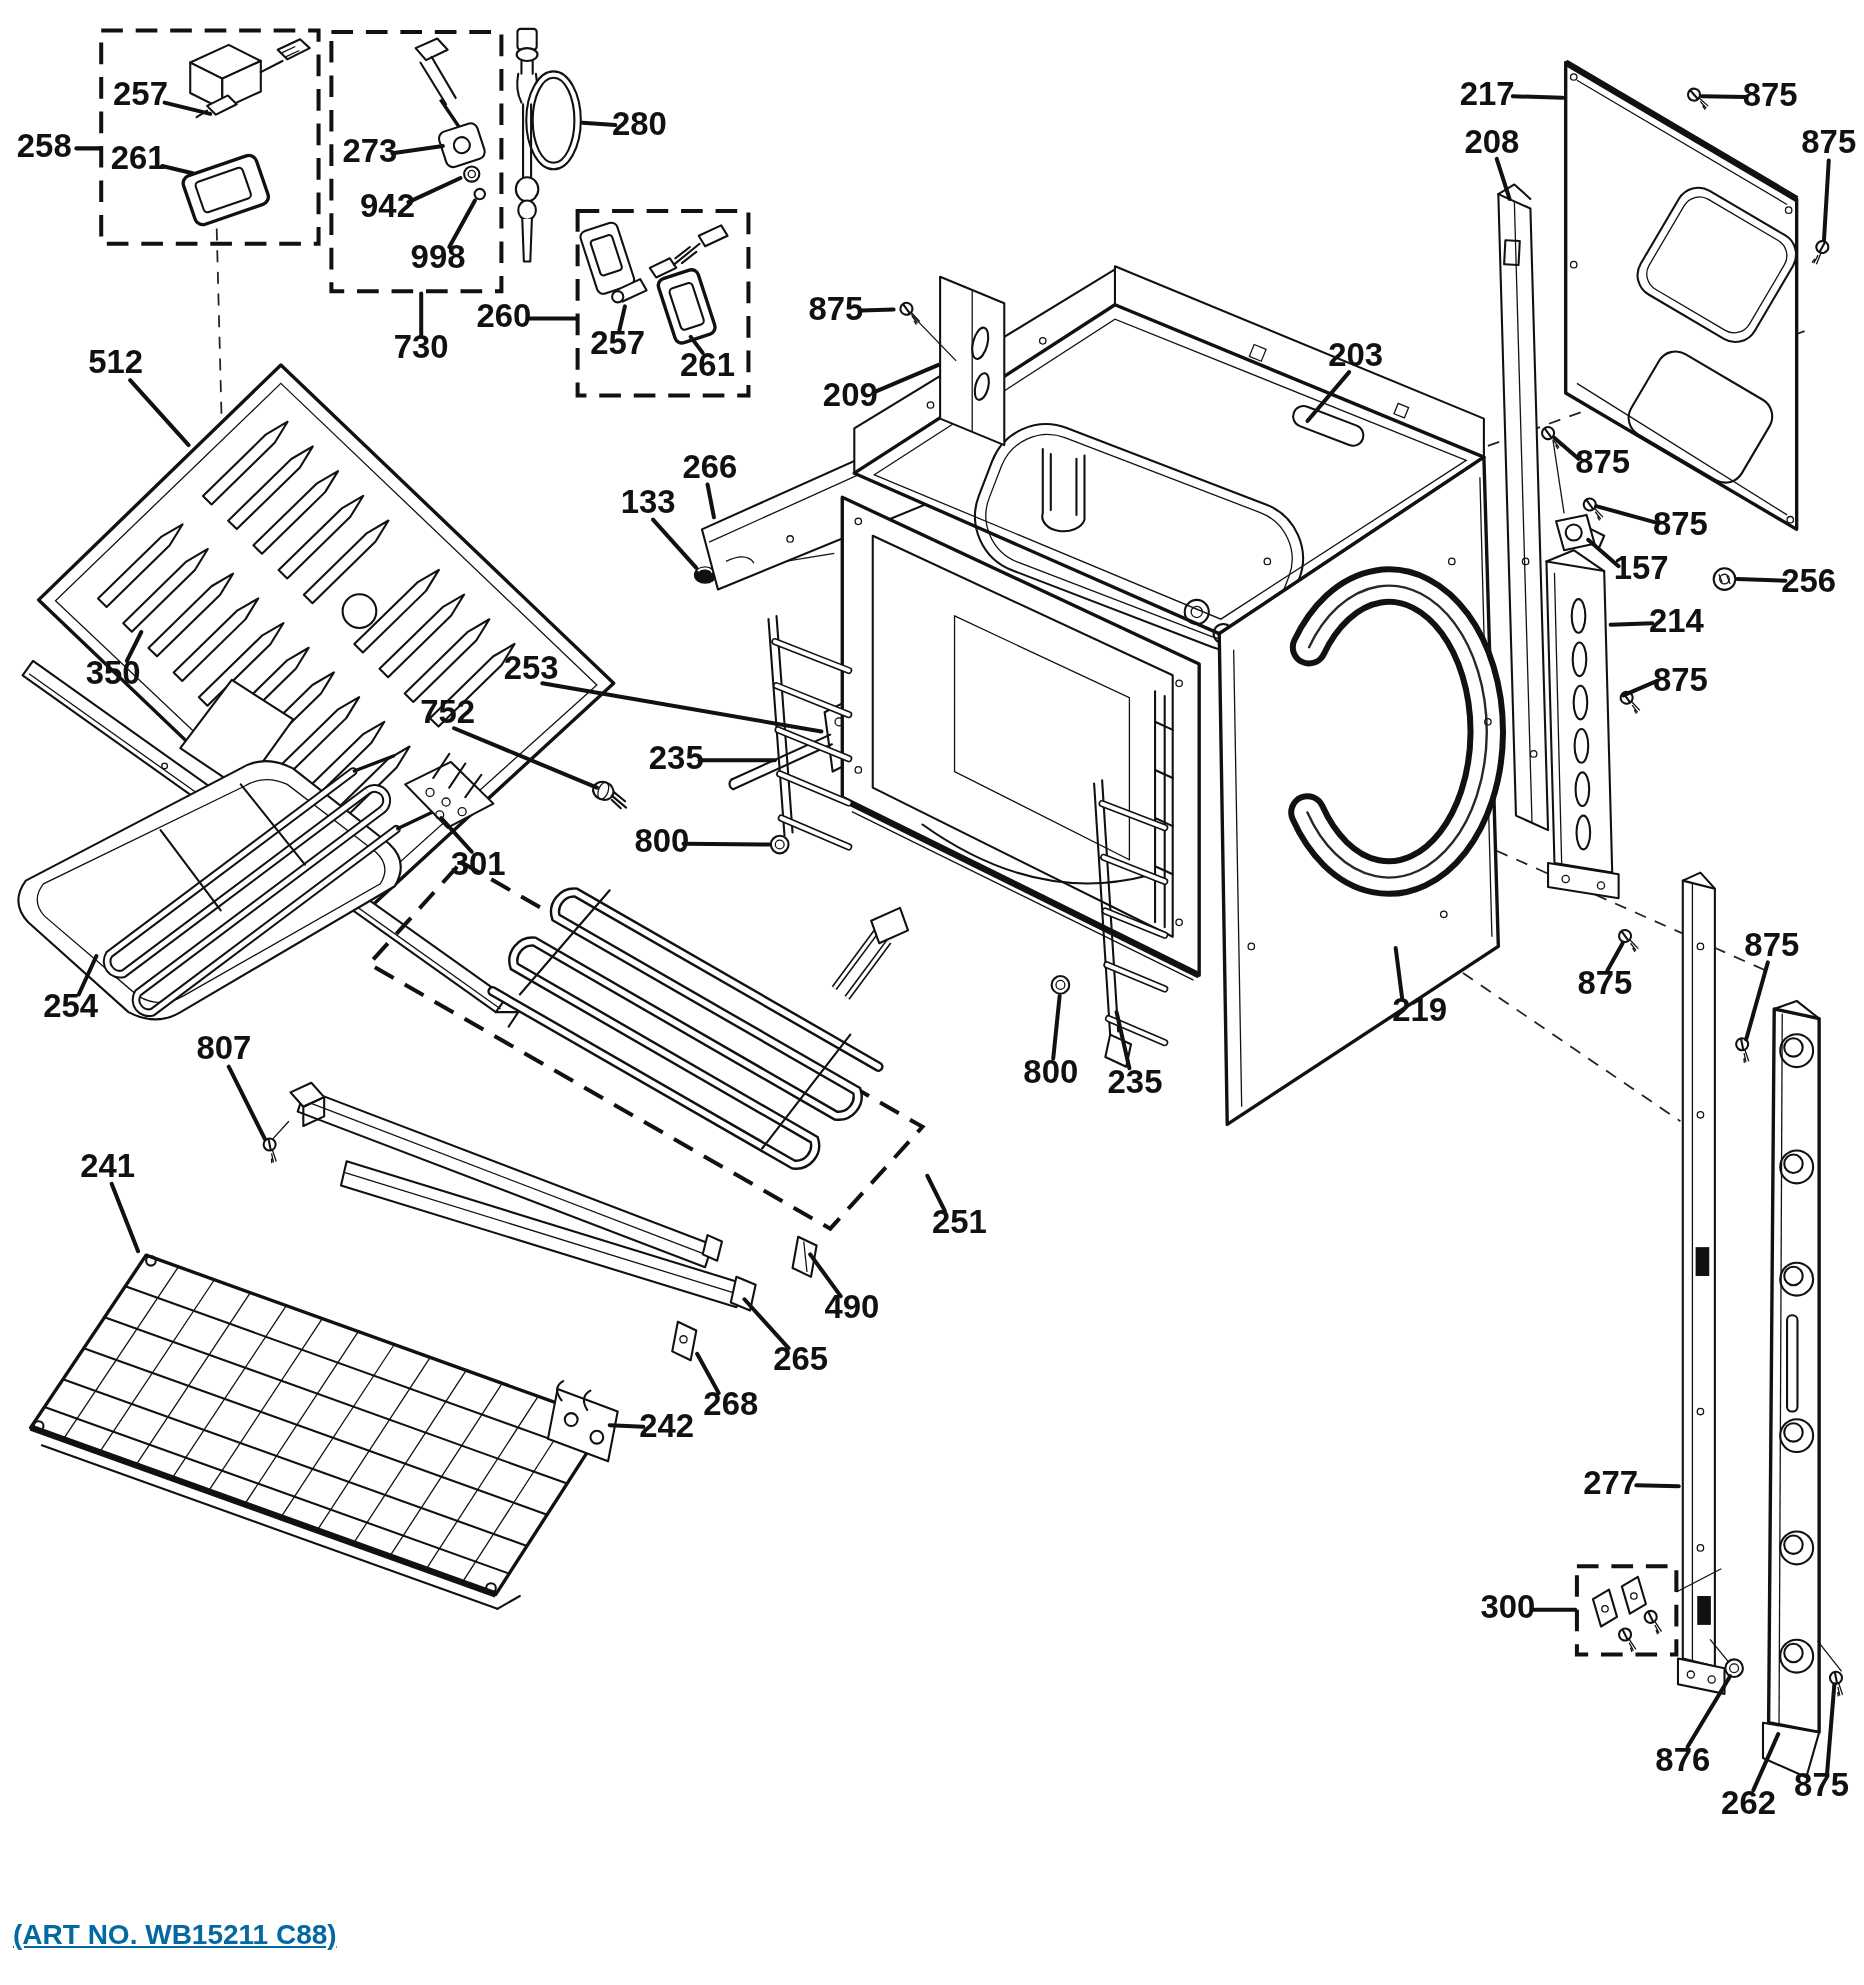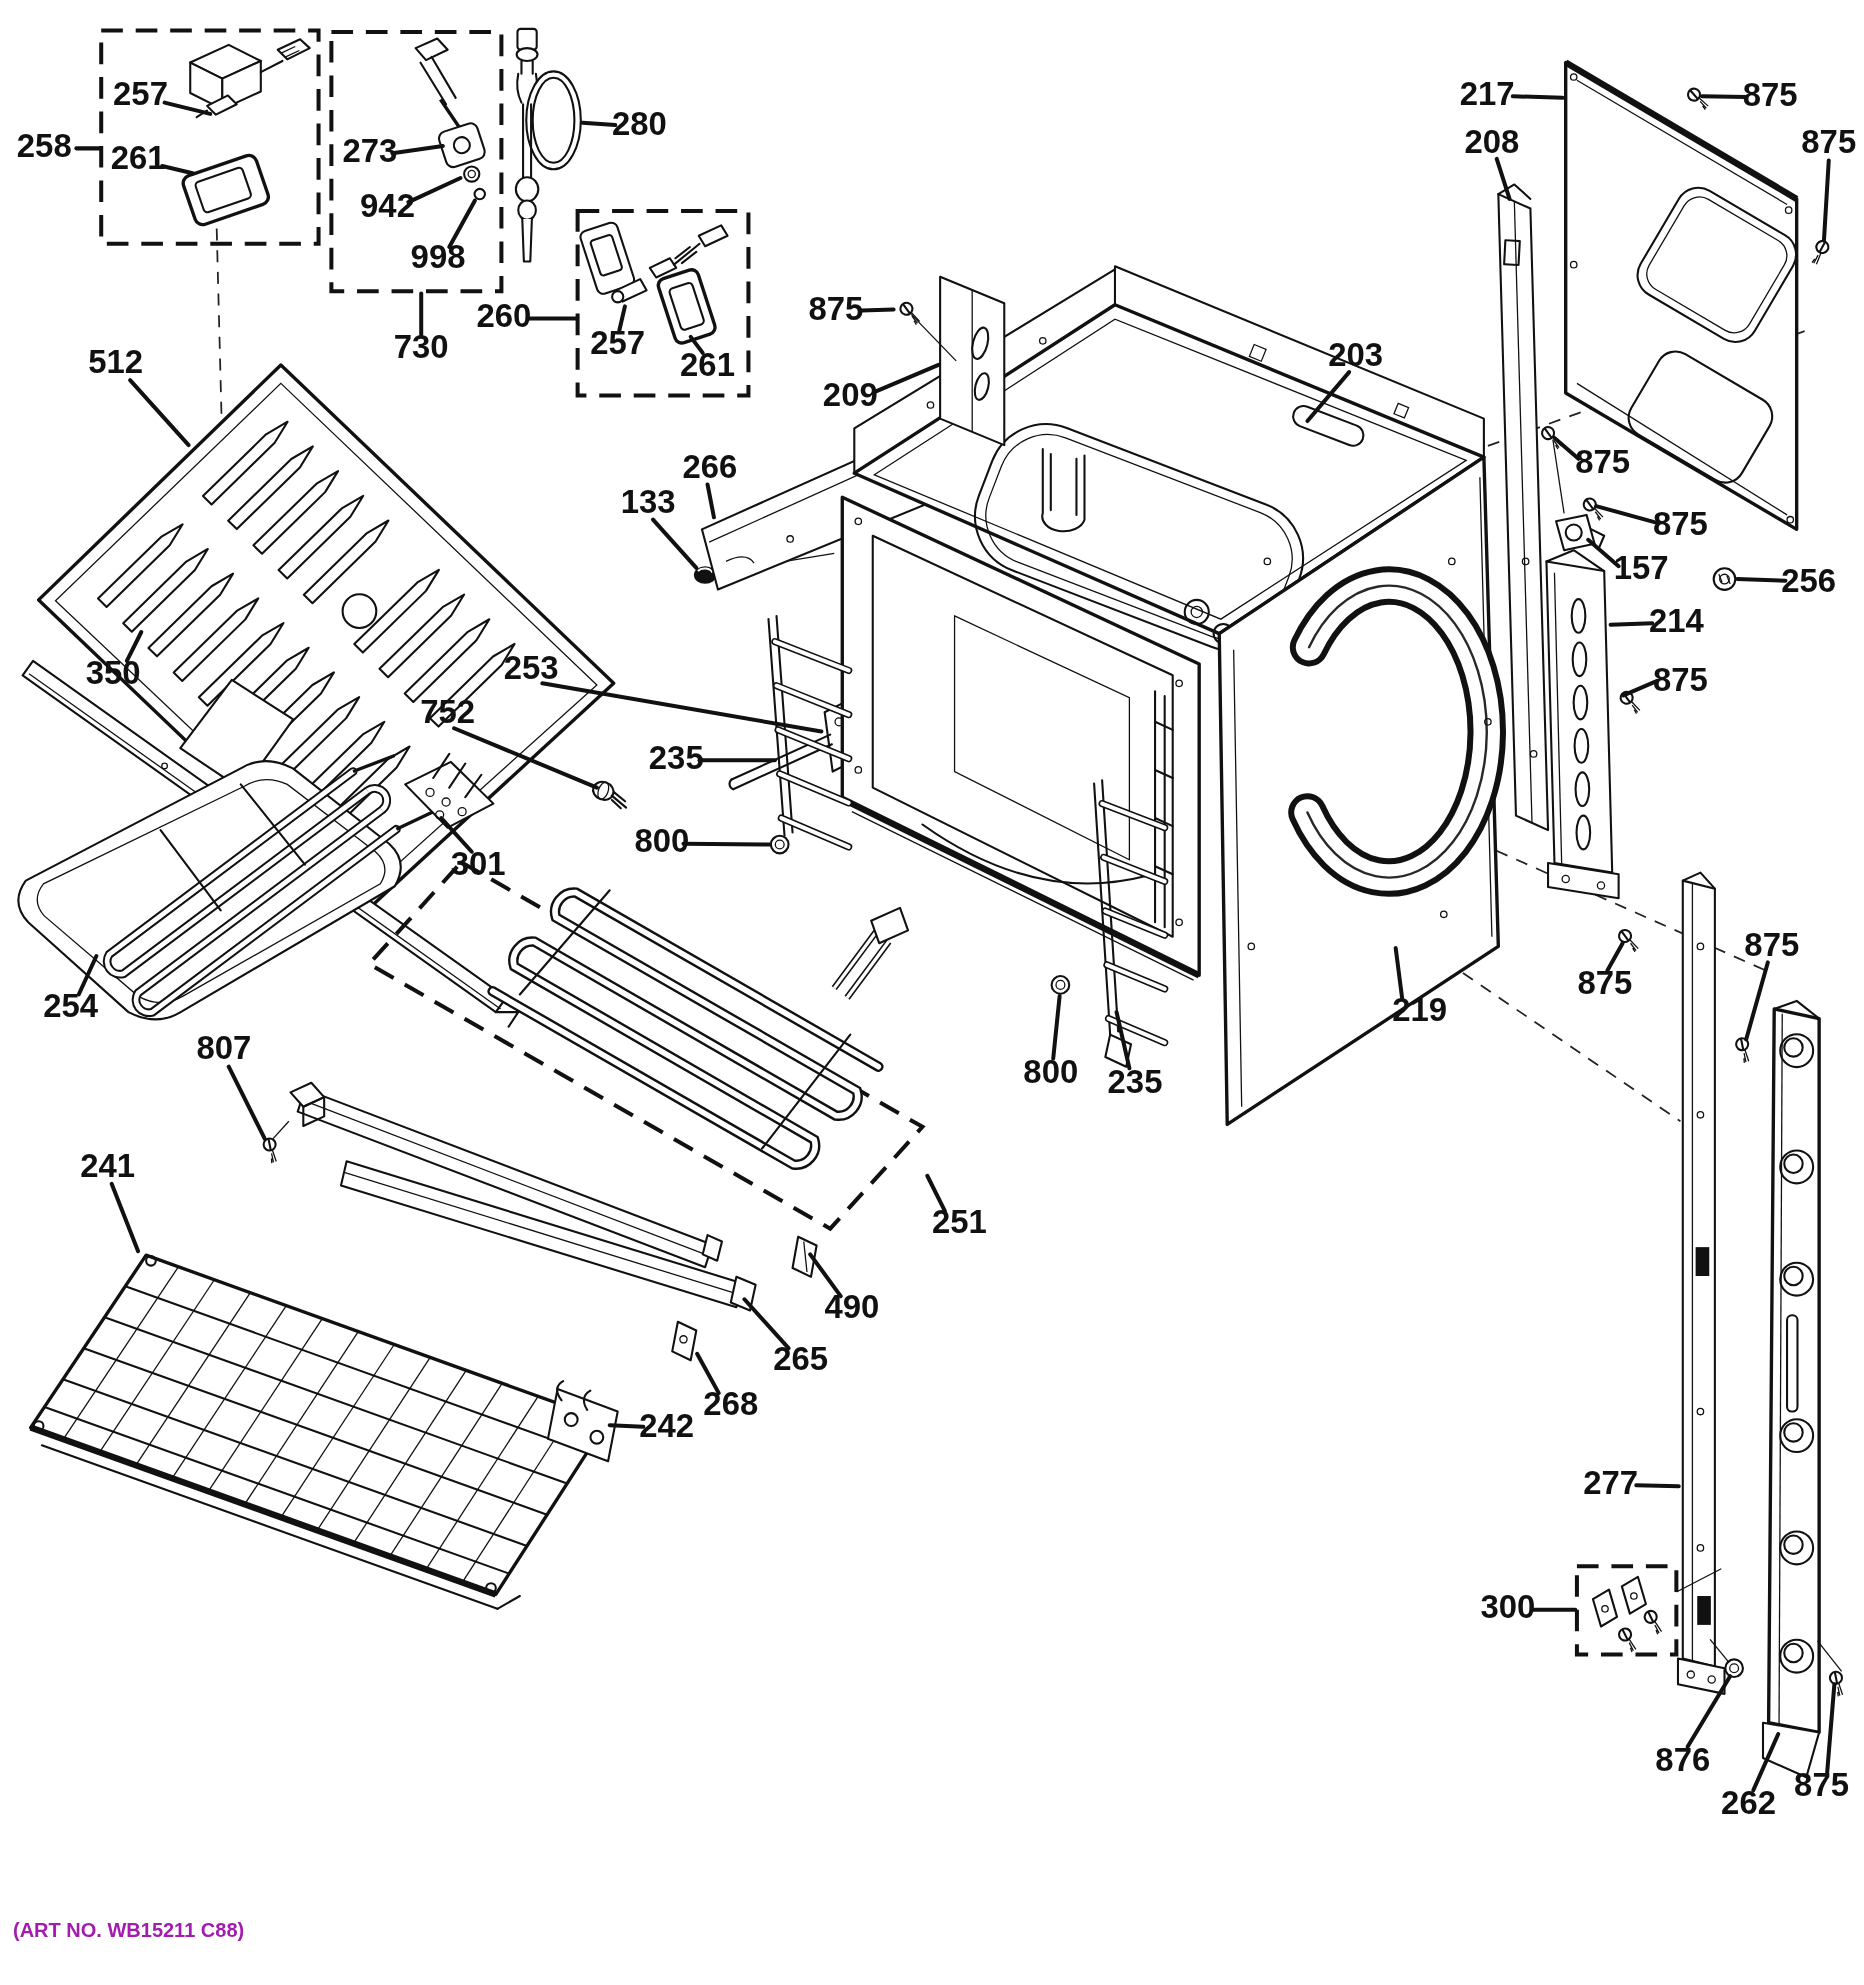--- a/index.html
+++ b/index.html
@@ -7,22 +7,22 @@
          font-family:"Liberation Sans",sans-serif;}
   svg{position:absolute;left:0;top:0;}
   .ln{stroke:#111;fill:none;stroke-width:2.6;stroke-linejoin:round;stroke-linecap:round;}
   .ln2{stroke:#111;fill:none;stroke-width:4.2;stroke-linejoin:round;}
   .thin{stroke:#111;fill:none;stroke-width:1.6;}
   .thick{stroke:#111;fill:none;stroke-width:8;}
   .wfill{fill:#fff;}
   .dashbox{stroke:#111;fill:none;stroke-width:5;stroke-dasharray:27 16;}
   .dashdot{stroke:#222;fill:none;stroke-width:2.2;stroke-dasharray:15 12;}
   .callout-text{font-family:"Liberation Sans",sans-serif;font-weight:700;font-size:41px;fill:#111;}
-  .artno{position:absolute;left:13px;top:1919px;font-weight:700;font-size:20px;color:#a21caf;
-         font-family:"Liberation Sans",sans-serif;}
+  .artno{position:absolute;left:13px;top:1919px;font-weight:700;font-size:28px;color:#0369a1;
+         font-family:"Liberation Sans",sans-serif;text-decoration:underline;}
 </style>
 </head>
 <body>
 
 <div class="stage">
 
 <svg width="1865" height="1985" viewBox="0 0 2325 2475">
   <defs>
     <g id="screw">
       <circle r="7.5" class="ln"></circle>

